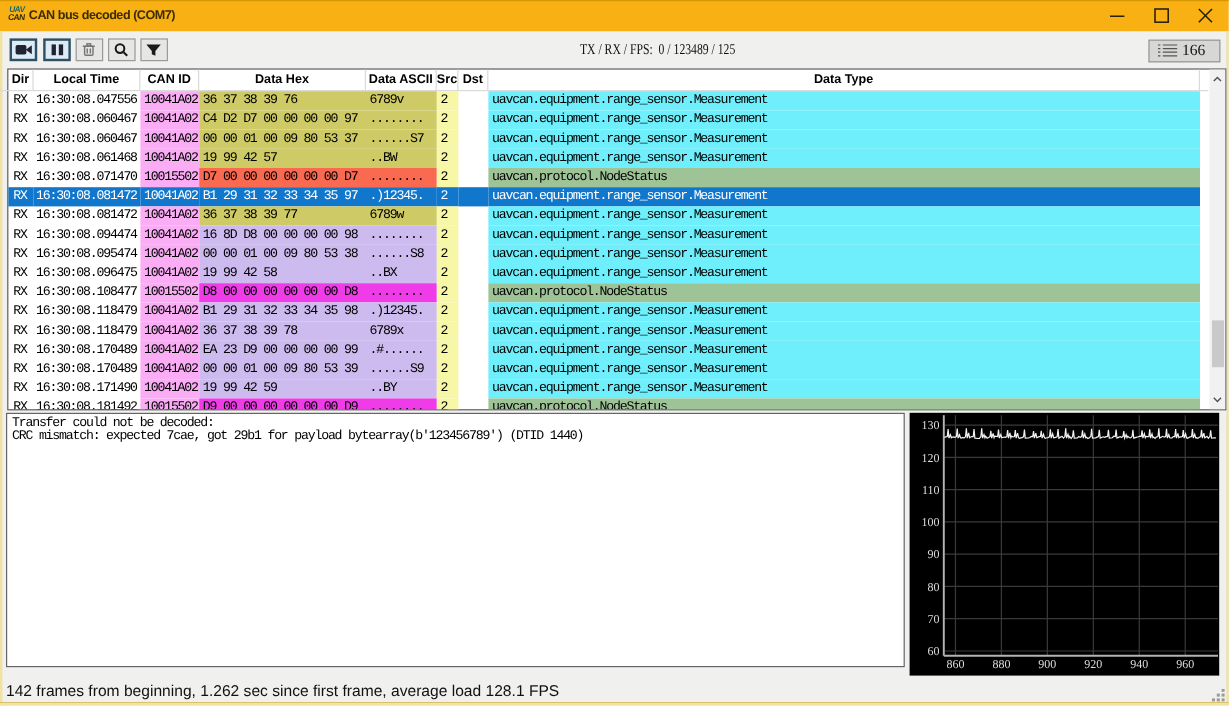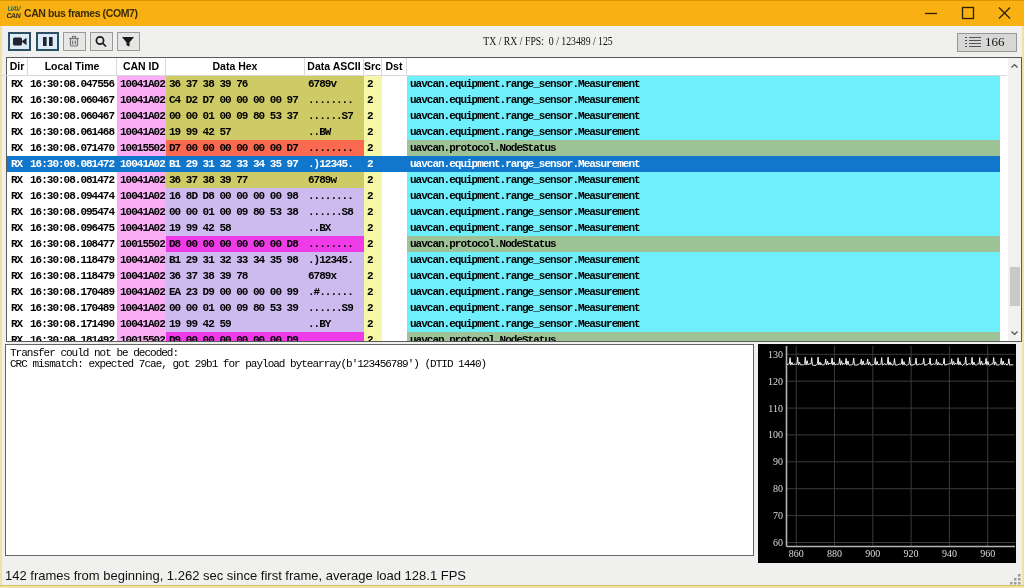--- a/index.html
+++ b/index.html
@@ -1,25 +1,25 @@
 <!DOCTYPE html>
 <html><head><meta charset="utf-8"><style>
 * { margin:0; padding:0; box-sizing:content-box; }
 body { width:1024px; height:588px; position:relative; overflow:hidden;
        background:#F0F0EE; font-family:'Liberation Sans',sans-serif; }
-.mono { font-family:'Liberation Mono',monospace; font-size:11px; letter-spacing:-1px; white-space:pre; font-weight:bold; }
+.mono { font-family:'Liberation Mono',monospace; font-size:11px; letter-spacing:-1px; white-space:pre; font-weight:normal; }
 </style></head>
 <body>
 
 <div style="position:absolute;left:0;top:0;width:1024px;height:26px;background:#F9B013;border-top:1px solid #D89700;box-sizing:border-box;"></div>
 <div style="position:absolute;left:7px;top:5px;width:16px;height:16px;font-family:'Liberation Sans',sans-serif;font-weight:bold;font-size:7px;line-height:7px;letter-spacing:-0.5px;transform:skewX(-8deg);">
       <div style="color:#1B6B66;">UAV</div>
     <div style="color:#312A10;">CAN</div>
     </div>
-<div style="position:absolute;left:24px;top:7px;font-size:10.5px;letter-spacing:-0.4px;font-weight:600;color:#3A2D05;">CAN bus frames (COM7)</div>
+<div style="position:absolute;left:24px;top:7px;font-size:10.5px;letter-spacing:-0.4px;font-weight:600;color:#3A2D05;">CAN bus decoded (COM7)</div>
 <svg style="position:absolute;left:900px;top:0;" width="124" height="26">
       <g stroke="#2B2100" stroke-width="1.3" fill="none">
         <line x1="25" y1="13.5" x2="37" y2="13.5"></line>
         <rect x="62.5" y="7.5" width="11" height="11"></rect>
         <line x1="99" y1="7.5" x2="110" y2="18.5"></line>
         <line x1="110" y1="7.5" x2="99" y2="18.5"></line>
       </g>
     </svg>
 
 <div style="position:absolute;left:8px;top:32px;width:23px;height:19px;box-sizing:border-box;background:#DDEBF6;border:2px solid #2D4F63;"></div>
@@ -71,20 +71,21 @@
 <div style="position:absolute;left:6px;top:57px;width:1016px;height:285px;border:1px solid #5A5A5A;box-sizing:border-box;background:#FFF;"></div>
 
 <div style="position:absolute;left:0;top:58px;width:1007px;height:17px;font-size:10.5px;font-weight:bold;border-bottom:1px solid #D9D9D9;">
     <div style="position:absolute;left:7px;top:0;width:20px;height:17px;border-right:1px solid #D9D9D9;text-align:center;line-height:17px;">Dir</div>
     <div style="position:absolute;left:28px;top:0;width:88px;height:17px;border-right:1px solid #D9D9D9;text-align:center;line-height:17px;">Local Time</div>
     <div style="position:absolute;left:117px;top:0;width:48px;height:30px;border-right:1px solid #D9D9D9;text-align:center;line-height:17px;">CAN ID</div>
     <div style="position:absolute;left:166px;top:0;width:138px;height:17px;border-right:1px solid #D9D9D9;text-align:center;line-height:17px;">Data Hex</div>
     <div style="position:absolute;left:305px;top:0;width:58px;height:17px;border-right:1px solid #D9D9D9;text-align:center;line-height:17px;">Data ASCII</div>
     <div style="position:absolute;left:364px;top:0;width:17px;height:17px;border-right:1px solid #D9D9D9;text-align:center;line-height:17px;">Src</div>
     <div style="position:absolute;left:382px;top:0;width:24px;height:17px;border-right:1px solid #D9D9D9;text-align:center;line-height:17px;">Dst</div>
+    <div style="position:absolute;left:407px;top:0;width:592px;height:17px;border-right:1px solid #D9D9D9;text-align:center;line-height:17px;">Data Type</div>
   </div>
 
 <div class="mono" style="position:absolute;left:0;top:0;width:1007px;height:341px;overflow:hidden;">
 <div style="position:absolute;left:0;top:76px;width:1007px;height:16px;"><div style="position:absolute;left:7px;width:21px;top:0;height:16px;"><span style="position:absolute;left:4px;top:2px;color:#000;">RX</span></div><div style="position:absolute;left:28px;width:89px;top:0;height:16px;"><span style="position:absolute;left:2px;top:2px;color:#000;">16:30:08.047556</span></div><div style="position:absolute;left:117px;width:49px;top:0;height:16px;background:#FAADF5;"><span style="position:absolute;left:3px;top:2px;color:#000;">10041A02</span></div><div style="position:absolute;left:166px;width:139px;top:0;height:16px;background:#CECB66;"><span style="position:absolute;left:3px;top:2px;color:#000;">36 37 38 39 76</span></div><div style="position:absolute;left:305px;width:59px;top:0;height:16px;background:#CECB66;"><span style="position:absolute;left:3px;top:2px;color:#000;">6789v</span></div><div style="position:absolute;left:364px;width:18px;top:0;height:16px;background:#F7F7A8;"><span style="position:absolute;left:3px;top:2px;color:#000;">2</span></div><div style="position:absolute;left:382px;width:25px;top:0;height:16px;"></div><div style="position:absolute;left:407px;width:593px;top:0;height:16px;background:#6EEFFB;"><span style="position:absolute;left:3px;top:2px;color:#000;">uavcan.equipment.range_sensor.Measurement</span></div></div>
 <div style="position:absolute;left:0;top:92px;width:1007px;height:16px;"><div style="position:absolute;left:7px;width:21px;top:0;height:16px;"><span style="position:absolute;left:4px;top:2px;color:#000;">RX</span></div><div style="position:absolute;left:28px;width:89px;top:0;height:16px;"><span style="position:absolute;left:2px;top:2px;color:#000;">16:30:08.060467</span></div><div style="position:absolute;left:117px;width:49px;top:0;height:16px;background:#FAADF5;"><span style="position:absolute;left:3px;top:2px;color:#000;">10041A02</span></div><div style="position:absolute;left:166px;width:139px;top:0;height:16px;background:#CECB66;"><span style="position:absolute;left:3px;top:2px;color:#000;">C4 D2 D7 00 00 00 00 97</span></div><div style="position:absolute;left:305px;width:59px;top:0;height:16px;background:#CECB66;"><span style="position:absolute;left:3px;top:2px;color:#000;">........</span></div><div style="position:absolute;left:364px;width:18px;top:0;height:16px;background:#F7F7A8;"><span style="position:absolute;left:3px;top:2px;color:#000;">2</span></div><div style="position:absolute;left:382px;width:25px;top:0;height:16px;"></div><div style="position:absolute;left:407px;width:593px;top:0;height:16px;background:#6EEFFB;"><span style="position:absolute;left:3px;top:2px;color:#000;">uavcan.equipment.range_sensor.Measurement</span></div></div>
 <div style="position:absolute;left:0;top:108px;width:1007px;height:16px;"><div style="position:absolute;left:7px;width:21px;top:0;height:16px;"><span style="position:absolute;left:4px;top:2px;color:#000;">RX</span></div><div style="position:absolute;left:28px;width:89px;top:0;height:16px;"><span style="position:absolute;left:2px;top:2px;color:#000;">16:30:08.060467</span></div><div style="position:absolute;left:117px;width:49px;top:0;height:16px;background:#FAADF5;"><span style="position:absolute;left:3px;top:2px;color:#000;">10041A02</span></div><div style="position:absolute;left:166px;width:139px;top:0;height:16px;background:#CECB66;"><span style="position:absolute;left:3px;top:2px;color:#000;">00 00 01 00 09 80 53 37</span></div><div style="position:absolute;left:305px;width:59px;top:0;height:16px;background:#CECB66;"><span style="position:absolute;left:3px;top:2px;color:#000;">......S7</span></div><div style="position:absolute;left:364px;width:18px;top:0;height:16px;background:#F7F7A8;"><span style="position:absolute;left:3px;top:2px;color:#000;">2</span></div><div style="position:absolute;left:382px;width:25px;top:0;height:16px;"></div><div style="position:absolute;left:407px;width:593px;top:0;height:16px;background:#6EEFFB;"><span style="position:absolute;left:3px;top:2px;color:#000;">uavcan.equipment.range_sensor.Measurement</span></div></div>
 <div style="position:absolute;left:0;top:124px;width:1007px;height:16px;"><div style="position:absolute;left:7px;width:21px;top:0;height:16px;"><span style="position:absolute;left:4px;top:2px;color:#000;">RX</span></div><div style="position:absolute;left:28px;width:89px;top:0;height:16px;"><span style="position:absolute;left:2px;top:2px;color:#000;">16:30:08.061468</span></div><div style="position:absolute;left:117px;width:49px;top:0;height:16px;background:#FAADF5;"><span style="position:absolute;left:3px;top:2px;color:#000;">10041A02</span></div><div style="position:absolute;left:166px;width:139px;top:0;height:16px;background:#CECB66;"><span style="position:absolute;left:3px;top:2px;color:#000;">19 99 42 57</span></div><div style="position:absolute;left:305px;width:59px;top:0;height:16px;background:#CECB66;"><span style="position:absolute;left:3px;top:2px;color:#000;">..BW</span></div><div style="position:absolute;left:364px;width:18px;top:0;height:16px;background:#F7F7A8;"><span style="position:absolute;left:3px;top:2px;color:#000;">2</span></div><div style="position:absolute;left:382px;width:25px;top:0;height:16px;"></div><div style="position:absolute;left:407px;width:593px;top:0;height:16px;background:#6EEFFB;"><span style="position:absolute;left:3px;top:2px;color:#000;">uavcan.equipment.range_sensor.Measurement</span></div></div>
 <div style="position:absolute;left:0;top:140px;width:1007px;height:16px;"><div style="position:absolute;left:7px;width:21px;top:0;height:16px;"><span style="position:absolute;left:4px;top:2px;color:#000;">RX</span></div><div style="position:absolute;left:28px;width:89px;top:0;height:16px;"><span style="position:absolute;left:2px;top:2px;color:#000;">16:30:08.071470</span></div><div style="position:absolute;left:117px;width:49px;top:0;height:16px;background:#FAADF5;"><span style="position:absolute;left:3px;top:2px;color:#000;">10015502</span></div><div style="position:absolute;left:166px;width:139px;top:0;height:16px;background:#F96A50;"><span style="position:absolute;left:3px;top:2px;color:#000;">D7 00 00 00 00 00 00 D7</span></div><div style="position:absolute;left:305px;width:59px;top:0;height:16px;background:#F96A50;"><span style="position:absolute;left:3px;top:2px;color:#000;">........</span></div><div style="position:absolute;left:364px;width:18px;top:0;height:16px;background:#F7F7A8;"><span style="position:absolute;left:3px;top:2px;color:#000;">2</span></div><div style="position:absolute;left:382px;width:25px;top:0;height:16px;"></div><div style="position:absolute;left:407px;width:593px;top:0;height:16px;background:#9DC397;"><span style="position:absolute;left:3px;top:2px;color:#000;">uavcan.protocol.NodeStatus</span></div></div>
 <div style="position:absolute;left:0;top:156px;width:1007px;height:16px;"><div style="position:absolute;left:7px;width:21px;top:0;height:16px;background:#1177CC;"><span style="position:absolute;left:4px;top:2px;color:#FFF;">RX</span></div><div style="position:absolute;left:28px;width:89px;top:0;height:16px;background:#1177CC;"><span style="position:absolute;left:2px;top:2px;color:#FFF;">16:30:08.081472</span></div><div style="position:absolute;left:117px;width:49px;top:0;height:16px;background:#1177CC;"><span style="position:absolute;left:3px;top:2px;color:#FFF;">10041A02</span></div><div style="position:absolute;left:166px;width:139px;top:0;height:16px;background:#1177CC;"><span style="position:absolute;left:3px;top:2px;color:#FFF;">B1 29 31 32 33 34 35 97</span></div><div style="position:absolute;left:305px;width:59px;top:0;height:16px;background:#1177CC;"><span style="position:absolute;left:3px;top:2px;color:#FFF;">.)12345.</span></div><div style="position:absolute;left:364px;width:18px;top:0;height:16px;background:#1177CC;"><span style="position:absolute;left:3px;top:2px;color:#FFF;">2</span></div><div style="position:absolute;left:382px;width:25px;top:0;height:16px;background:#1177CC;"></div><div style="position:absolute;left:407px;width:593px;top:0;height:16px;background:#1177CC;"><span style="position:absolute;left:3px;top:2px;color:#FFF;">uavcan.equipment.range_sensor.Measurement</span></div></div>
 <div style="position:absolute;left:0;top:172px;width:1007px;height:16px;"><div style="position:absolute;left:7px;width:21px;top:0;height:16px;"><span style="position:absolute;left:4px;top:2px;color:#000;">RX</span></div><div style="position:absolute;left:28px;width:89px;top:0;height:16px;"><span style="position:absolute;left:2px;top:2px;color:#000;">16:30:08.081472</span></div><div style="position:absolute;left:117px;width:49px;top:0;height:16px;background:#FAADF5;"><span style="position:absolute;left:3px;top:2px;color:#000;">10041A02</span></div><div style="position:absolute;left:166px;width:139px;top:0;height:16px;background:#CECB66;"><span style="position:absolute;left:3px;top:2px;color:#000;">36 37 38 39 77</span></div><div style="position:absolute;left:305px;width:59px;top:0;height:16px;background:#CECB66;"><span style="position:absolute;left:3px;top:2px;color:#000;">6789w</span></div><div style="position:absolute;left:364px;width:18px;top:0;height:16px;background:#F7F7A8;"><span style="position:absolute;left:3px;top:2px;color:#000;">2</span></div><div style="position:absolute;left:382px;width:25px;top:0;height:16px;"></div><div style="position:absolute;left:407px;width:593px;top:0;height:16px;background:#6EEFFB;"><span style="position:absolute;left:3px;top:2px;color:#000;">uavcan.equipment.range_sensor.Measurement</span></div></div>

